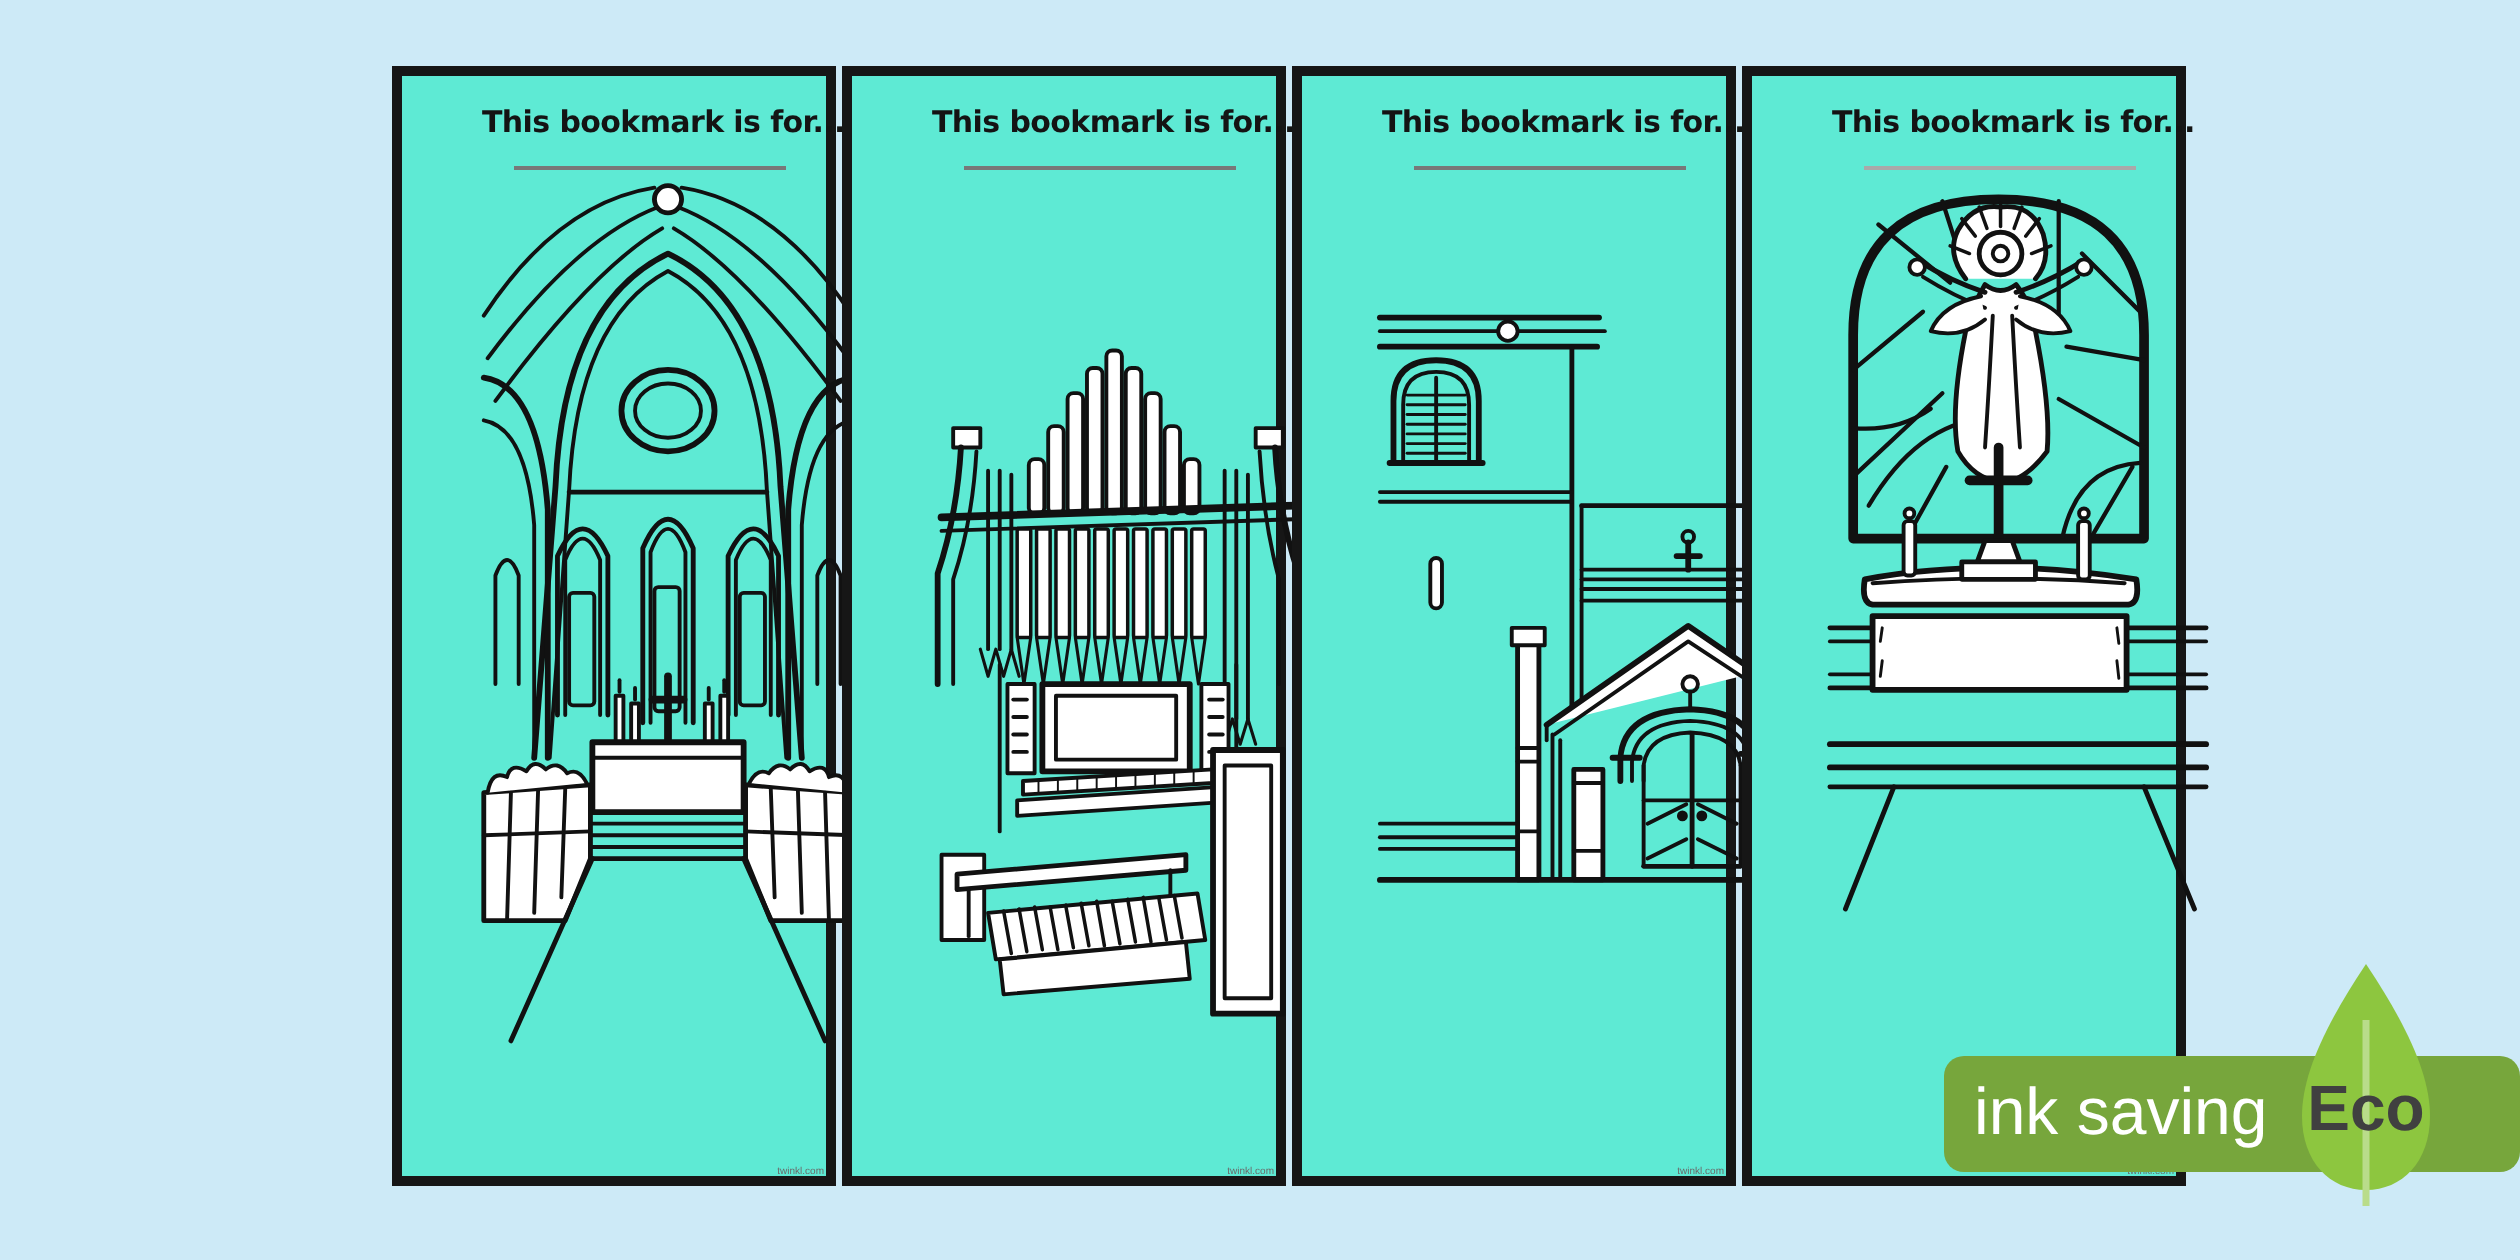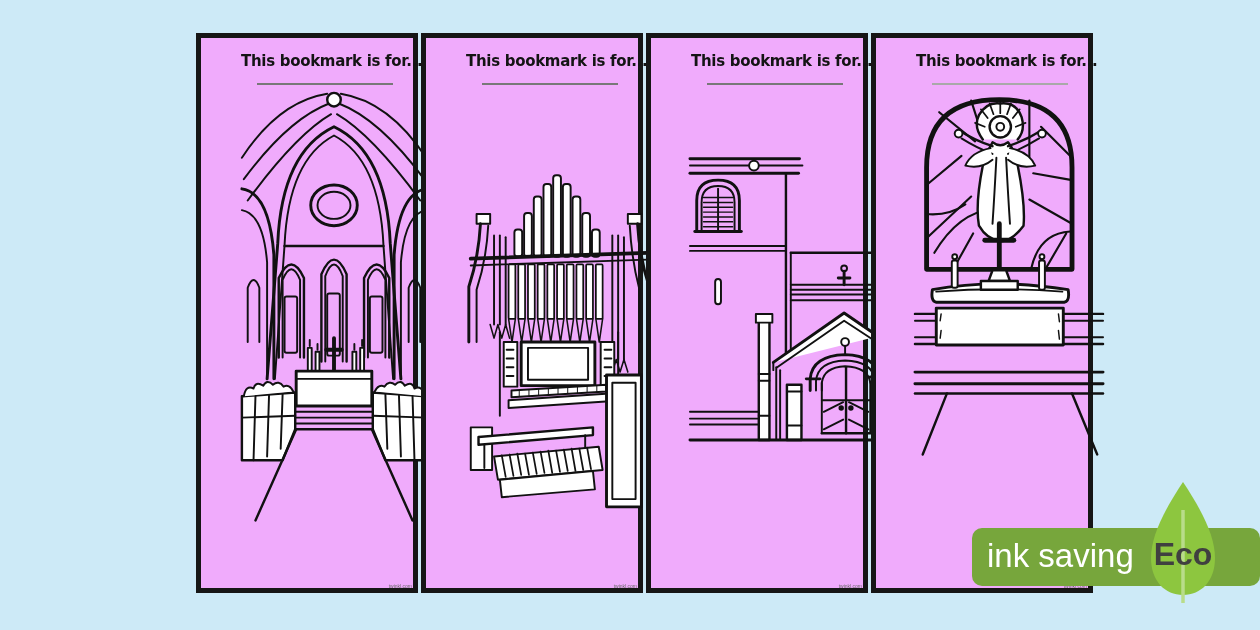--- a/index.html
+++ b/index.html
@@ -3,21 +3,21 @@
 <meta charset="utf-8">
 <style>
   html,body{margin:0;padding:0;}
   body{
     width:1260px;height:630px;position:relative;overflow:hidden;
     background:#cdeaf7;
     font-family:"Liberation Sans", sans-serif;
   }
   .bookmark{
     position:absolute;top:33px;width:222px;height:560px;
-    background:#f0abfc;border:5px solid #161616;box-sizing:border-box;padding-left:36px;
+    background:#5eead4;border:5px solid #161616;box-sizing:border-box;padding-left:36px;
   }
   #bm1{left:196px}#bm2{left:421px}#bm3{left:646px}#bm4{left:871px}
   .bm-title{
     margin:14px 4px 0;text-align:center;
     font-family:"DejaVu Sans", sans-serif;font-weight:bold;
     font-size:15px;letter-spacing:-0.3px;color:#141414;white-space:nowrap;
   }
   .bm-line{height:2px;background:#787878;margin:13px 20px 0;}
   #bm4 .bm-line{background:#a9a9a9;}
   .bm-art{display:block;margin:3px auto 0;width:194px;height:478px;}

